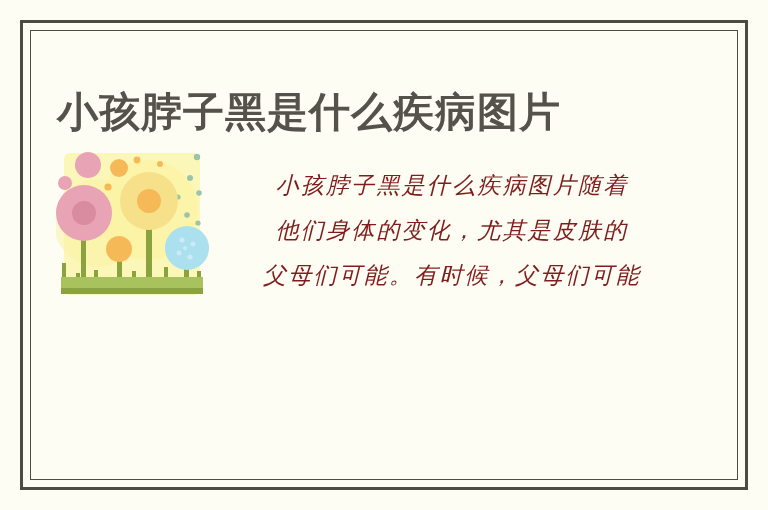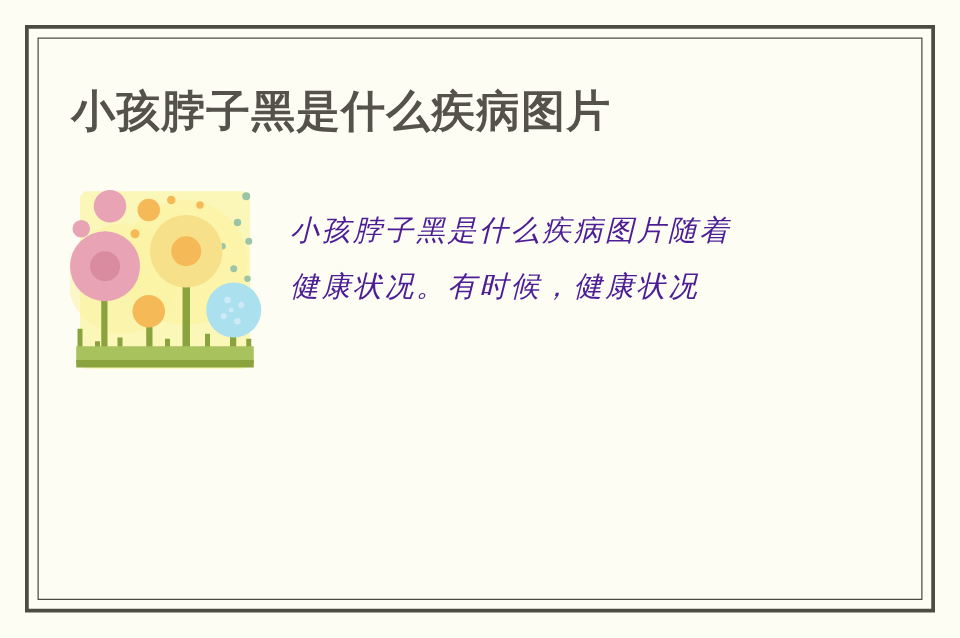--- a/index.html
+++ b/index.html
@@ -41,22 +41,22 @@
     height: 450px;
     border: 1px solid #4d4c42;
     box-sizing: border-box;
     pointer-events: none;
   }
 
   
   .title {
     position: absolute;
     left: 57px;
-    top: 45px;
-    font-size: 35px;
+    top: 63px;
+    font-size: 41px;
     line-height: 44px;
     color: #54524a;
     letter-spacing: 1px;
     white-space: nowrap;
     font-family: "DejaVu Sans", "Liberation Sans", sans-serif;
   }
 
   
   .content {
     position: absolute;
@@ -78,26 +78,26 @@
   .thumb svg { display: block; }
 
   
   .body-text {
     position: absolute;
     left: 176px;
     top: 18px;
     width: 440px;
     font-size: 23px;
     line-height: 45px;
-    color: #4c1d95;
+    color: #7f1d1d;
     letter-spacing: 2.2px;
     font-family: "DejaVu Serif", "Liberation Serif", serif;
     font-style: italic;
     font-weight: 400;
-    text-align: left;
+    text-align: center;
   }
   .body-line { white-space: nowrap; display: block; }
 </style>
 </head>
 <body>
 
 <div id="page">
 
   <div class="frame-outer"></div>
   <div class="frame-inner"></div>
@@ -164,17 +164,18 @@
           <rect x="141" y="126" width="4" height="20"></rect>
         </g>
 
         <rect x="5" y="132" width="142" height="14" fill="#a8c25e"></rect>
         <rect x="5" y="143" width="142" height="6" fill="#8aa33f"></rect>
       </svg>
     </div>
 
     <div class="body-text">
       <span class="body-line">小孩脖子黑是什么疾病图片随着</span>
-      <span class="body-line">健康状况。有时候，健康状况</span>
+      <span class="body-line">他们身体的变化，尤其是皮肤的</span>
+      <span class="body-line">父母们可能。有时候，父母们可能</span>
     </div>
 
   </div>
 </div>
 
 </body></html>

